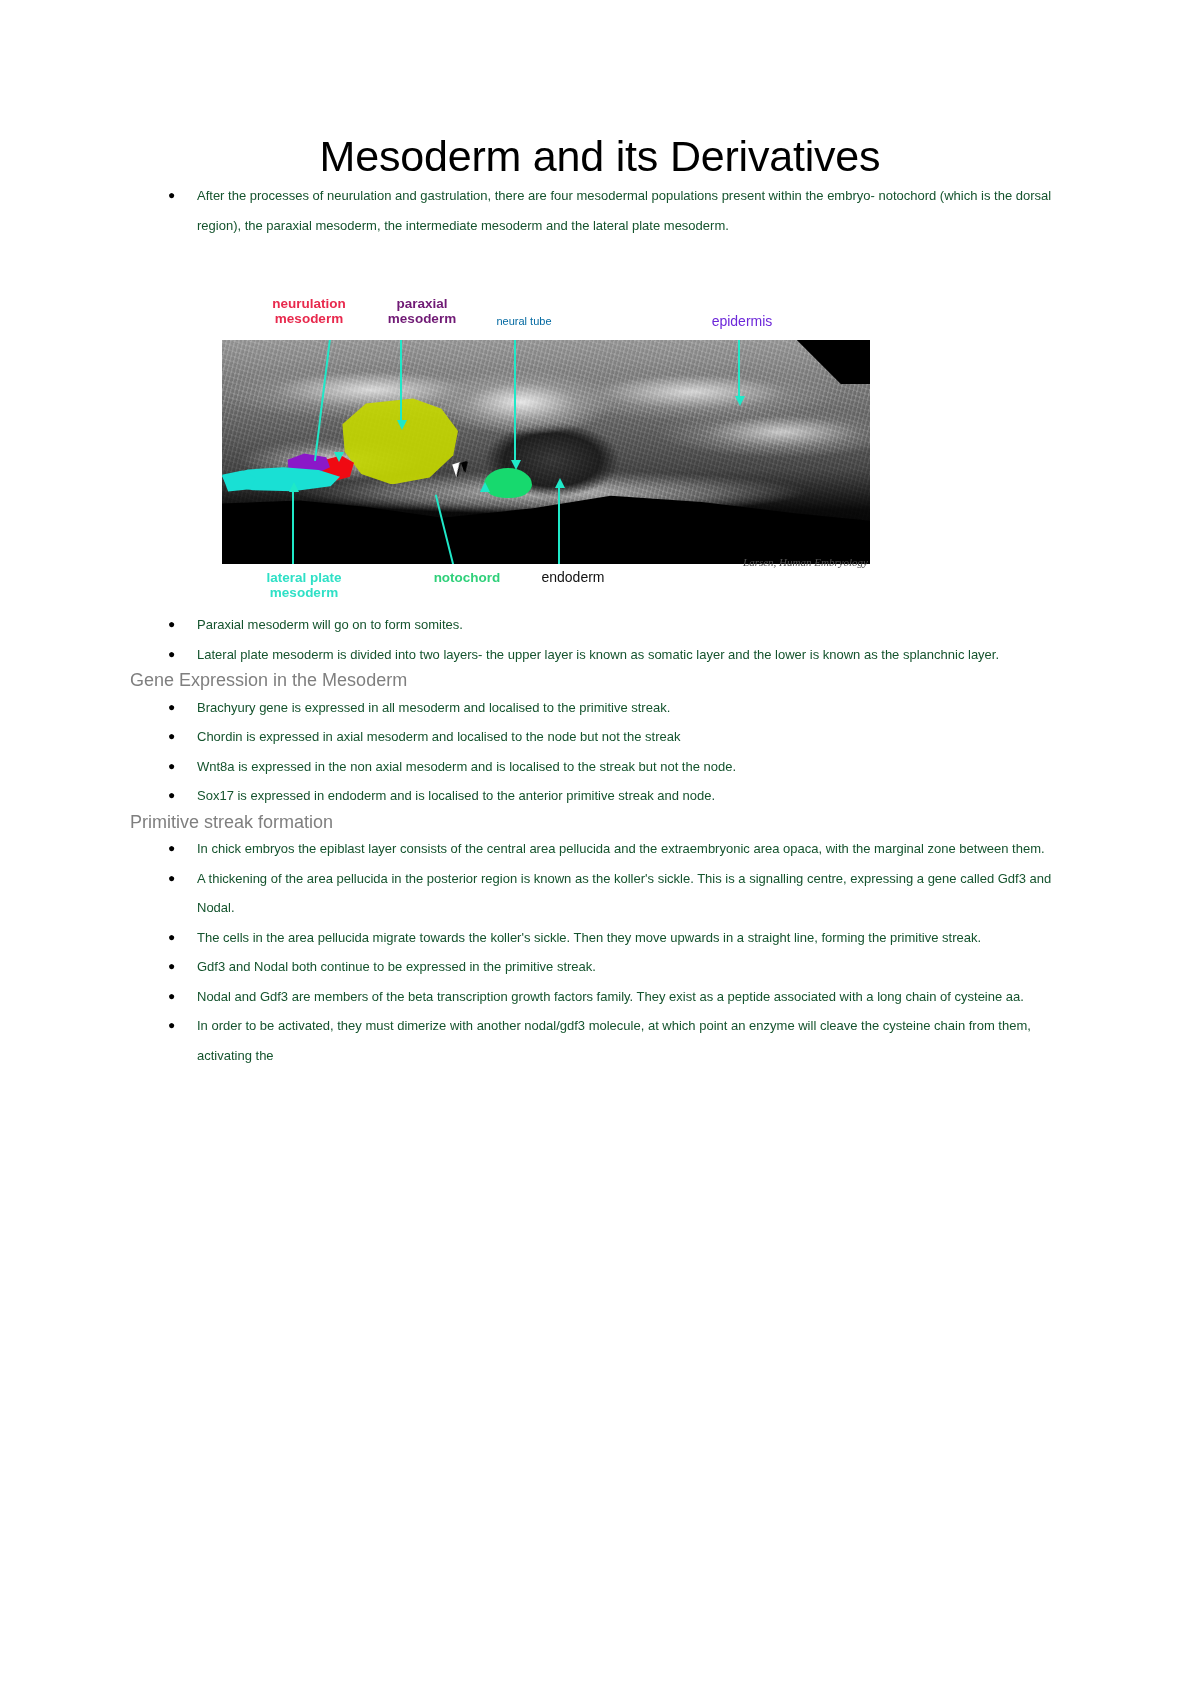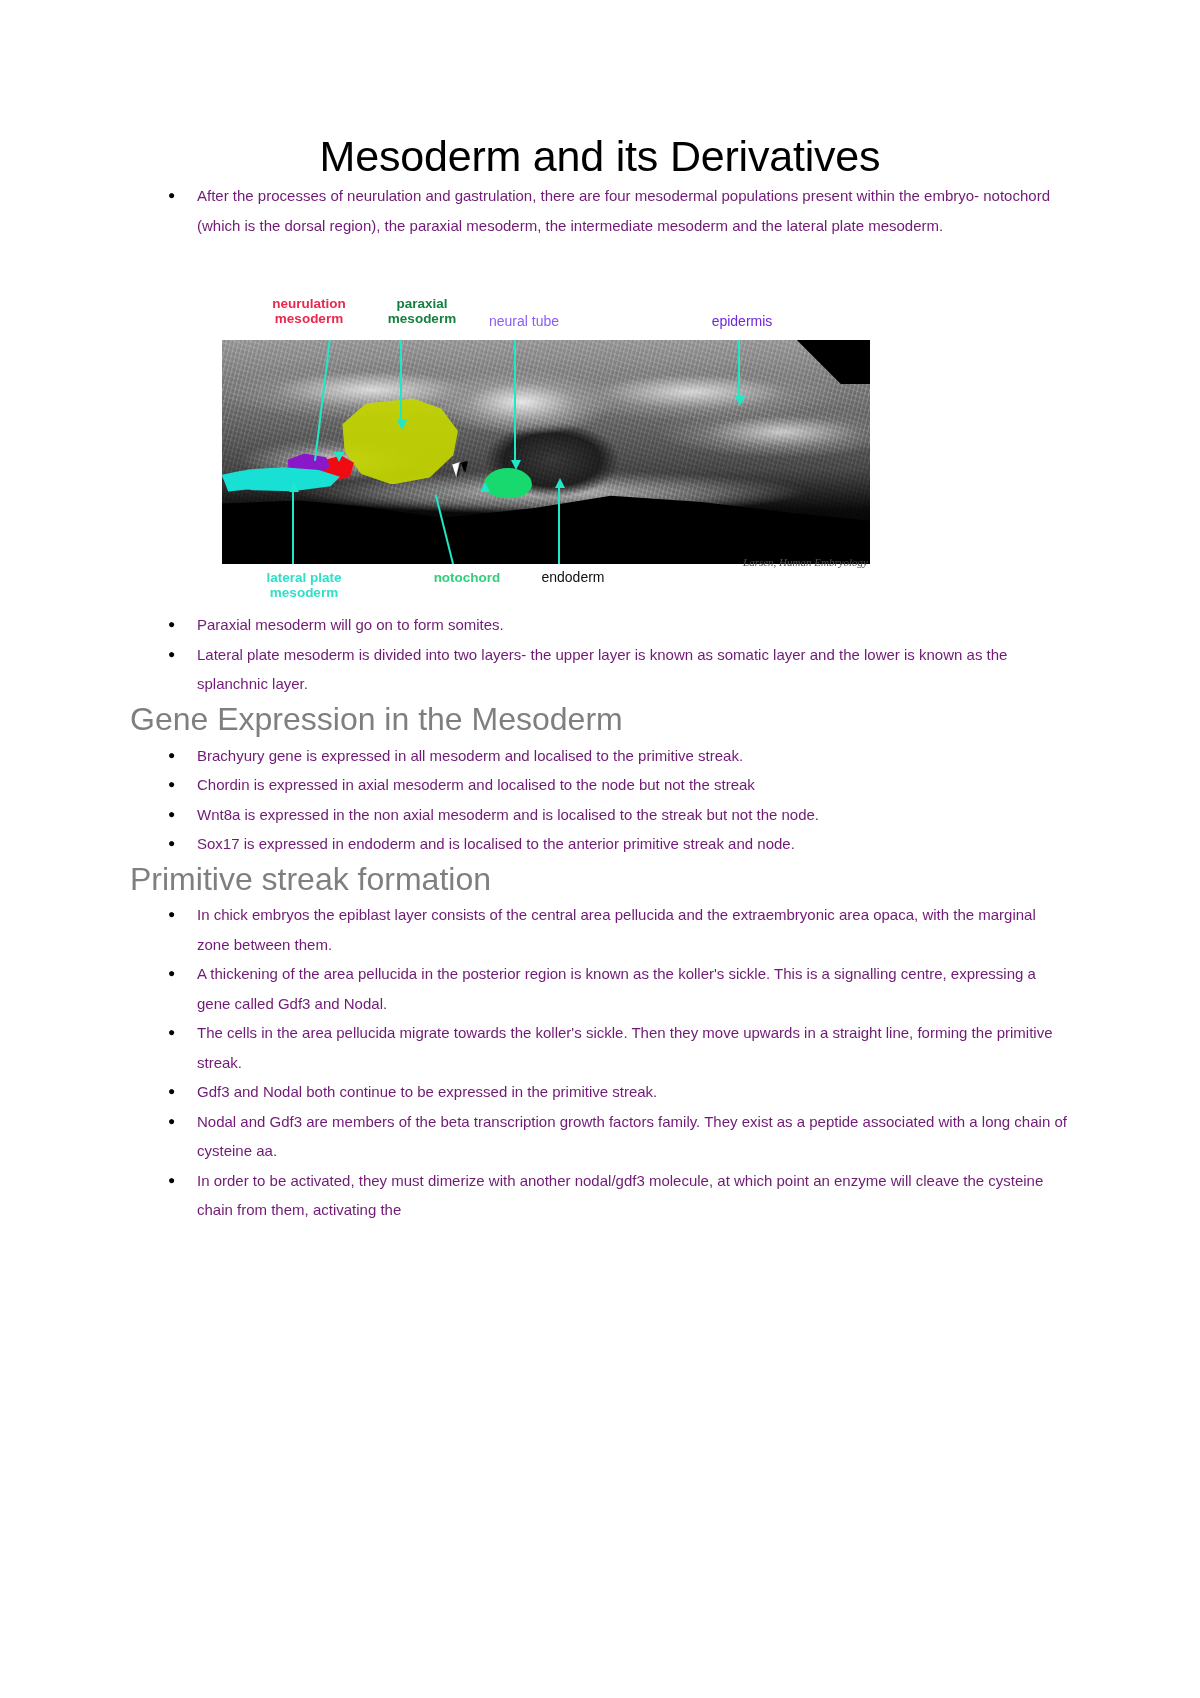--- a/index.html
+++ b/index.html
@@ -41,43 +41,43 @@
 
   
   ul.bullets {
     list-style: none;
     margin: 0;
     padding: 0;
   }
   ul.bullets > li {
     position: relative;
     padding-left: 67px;
-    font-size: 15px;
+    font-size: 13px;
     line-height: 29.5px;
-    color: #701a75;
+    color: #14532d;
     margin: 0 0 0 0;
   }
   ul.bullets > li::before {
     content: "\25CF";
     position: absolute;
     left: 38px;
     top: -1px;
     font-size: 12px;
     line-height: 30px;
     color: #000000;
   }
 
   .intro-list { margin-top: 28px; }
   .after-image-list { margin-top: 14px; }
   .gene-list { margin-top: 20px; }
   .streak-list { margin-top: 20px; }
 
   
   h2.section-heading {
-    font-size: 32px;
+    font-size: 18px;
     font-weight: normal;
     color: #7f7f7f;
     margin: 0;
     padding: 0;
     line-height: 1.3;
   }
   .h-gene { margin-top: 38px; }
   .h-streak { margin-top: 42px; }
 
   
@@ -96,22 +96,22 @@
   .fig-label {
     position: absolute;
     font-family: "Liberation Sans", sans-serif;
     font-size: 13.5px;
     font-weight: bold;
     line-height: 15px;
     text-align: center;
     white-space: pre-line;
   }
   .lbl-intermediate { left: 32px;  top: 8px;  width: 110px; color: #e8294d; }
-  .lbl-paraxial     { left: 148px; top: 8px;  width: 104px; color: #15803d; }
-  .lbl-neural       { left: 242px; top: 26px; width: 120px; color: #8b5cf6; font-weight: normal; font-size: 14px;}
+  .lbl-paraxial     { left: 148px; top: 8px;  width: 104px; color: #701a75; }
+  .lbl-neural       { left: 242px; top: 26px; width: 120px; color: #0369a1; font-weight: normal; font-size: 11px;}
   .lbl-epidermis    { left: 460px; top: 26px; width: 120px; color: #6d28d9; font-weight: normal; font-size: 14px;}
 
   .fig-labels-bottom {
     position: absolute;
     left: 0;
     top: 282px;
     width: 652px;
     height: 42px;
   }
   .lbl-lateral   { left: 22px;  top: 0px; width: 120px; color: #2fe0c6; }

